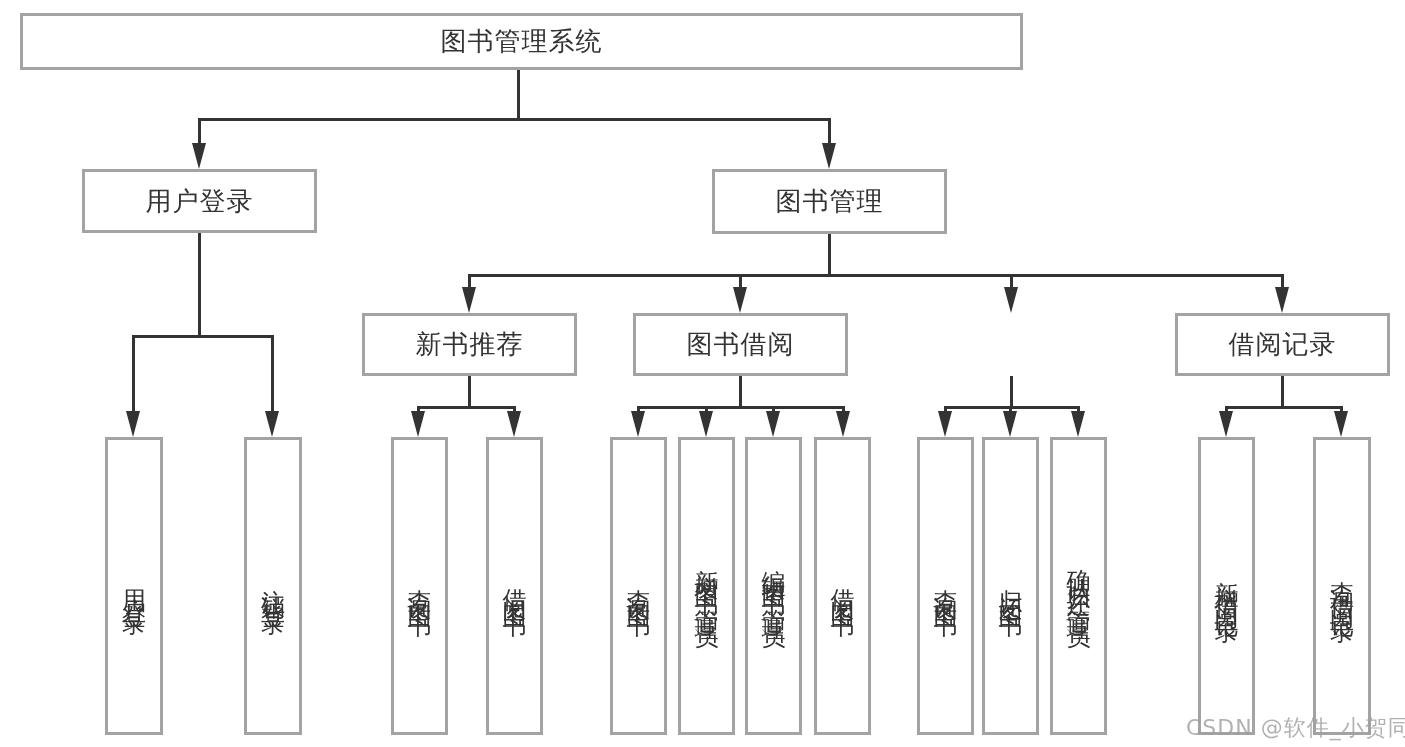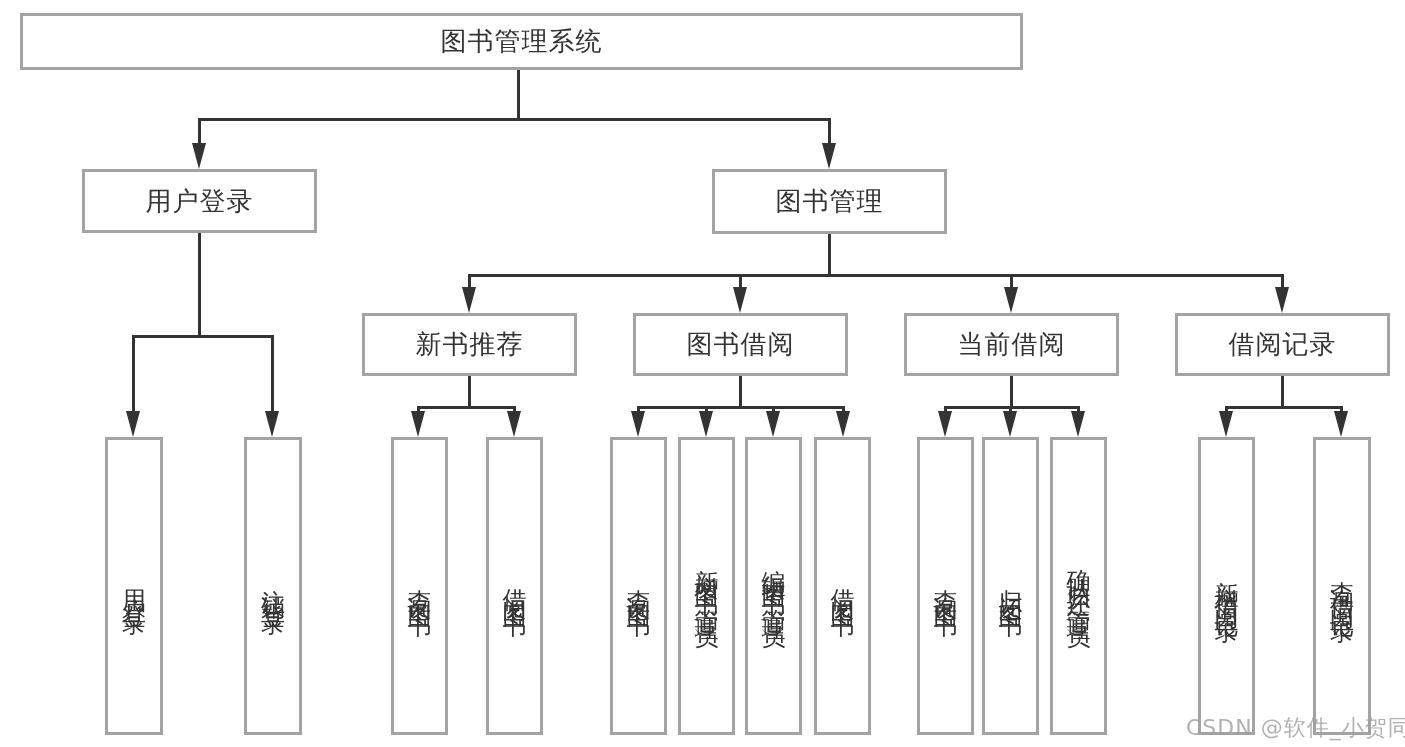--- a/index.html
+++ b/index.html
@@ -83,23 +83,20 @@
   <div class="arrow" style="left:1004px;top:287px;"></div>
   <div class="line" style="left:1281px;top:274px;width:3px;height:16px;"></div>
   <div class="arrow" style="left:1275px;top:287px;"></div>
 
   <div class="box hlabel" style="left:362px;top:313px;width:215px;height:63px;">
     <span>新书推荐</span>
   </div>
   <div class="box hlabel" style="left:633px;top:313px;width:215px;height:63px;">
     <span>图书借阅</span>
   </div>
-  <div class="box hlabel" style="left:904px;top:313px;width:215px;height:63px;">
-    <span>当前借阅</span>
-  </div>
   <div class="box hlabel" style="left:1175px;top:313px;width:215px;height:63px;">
     <span>借阅记录</span>
   </div>
 
   <div class="line" style="left:468px;top:376px;width:3px;height:33px;"></div>
   <div class="line" style="left:417px;top:406px;width:99px;height:3px;"></div>
   <div class="line" style="left:417px;top:406px;width:3px;height:9px;"></div>
   <div class="arrow" style="left:411px;top:411px;"></div>
   <div class="line" style="left:513px;top:406px;width:3px;height:9px;"></div>
   <div class="arrow" style="left:507px;top:411px;"></div>

